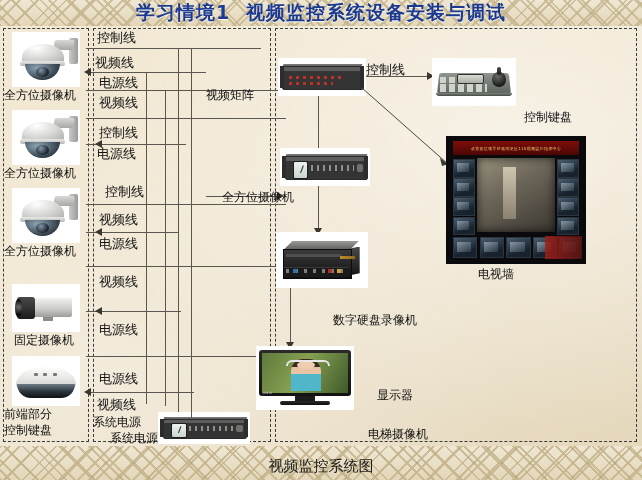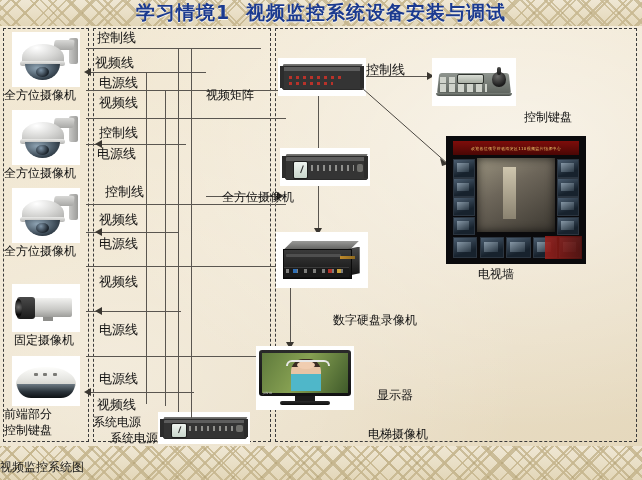--- a/index.html
+++ b/index.html
@@ -33,22 +33,22 @@
   
   #title{position:absolute;left:0;top:0;width:642px;height:26px;
     display:flex;align-items:center;justify-content:center;
     font-size:19px;font-weight:bold;color:#1b3a8f;letter-spacing:1px;
     text-shadow:0 1px 0 rgba(255,255,255,.85);
     font-family:"DejaVu Sans","Liberation Sans",sans-serif;}
   #title .seg{white-space:nowrap}
   #title .gap{display:inline-block;width:16px}
 
   
-  #caption{position:absolute;left:0;bottom:4px;width:642px;
-    font-size:12px;color:#1a1a1a;}
+  #caption{position:absolute;left:0;bottom:4px;width:642px;text-align:center;
+    font-size:15px;color:#1a1a1a;}
 
   
   #diagram{position:absolute;left:0;top:26px;width:642px;height:420px;}
 
   
   .zone{position:absolute;border:1px dashed #3a3a3a;box-sizing:border-box;}
 
   
   .ln{position:absolute;background:#5a5650;}
   .hl{height:1px;}

